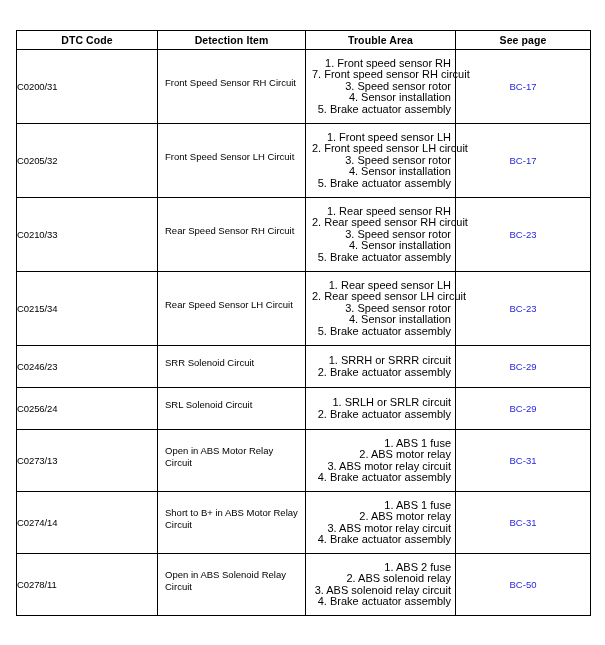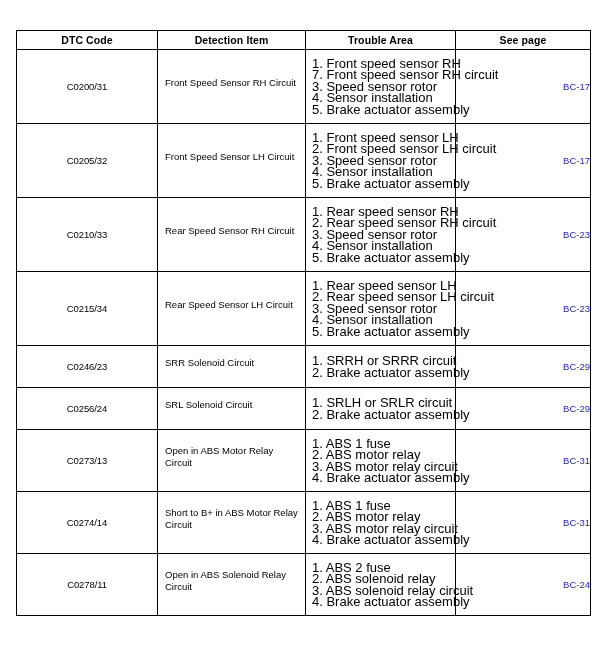--- a/index.html
+++ b/index.html
@@ -44,47 +44,46 @@
   thead th {
     height: 18px;
     font-size: 10.5px;
     font-weight: bold;
     text-align: center;
     border-bottom: 3px double #000000;
     letter-spacing: 0.1px;
   }
 
   td.dtc-code {
-    text-align: center;
     font-size: 9.5px;
     letter-spacing: -0.1px;
   }
   td.detection {
     text-align: left;
     font-size: 9.5px;
     padding: 0 6px 8px 7px;
     line-height: 11.5px;
   }
   td.trouble {
-    text-align: left;
-    font-size: 13px;
+    text-align: right;
+    font-size: 11px;
     padding: 3px 4px 3px 6px;
     vertical-align: middle;
     line-height: 11.4px;
   }
   td.trouble ol {
     margin: 0;
     padding: 0;
     list-style: none;
   }
   td.trouble li {
     white-space: nowrap;
   }
   td.see-page {
-    text-align: right;
+    text-align: center;
     font-size: 9.5px;
   }
   .link {
     color: #1f1fe0;
     text-decoration: none;
     font-size: 9.5px;
   }
 
   tr.r5 td { height: 65px; }
   tr.r2 td { height: 33px; }
@@ -218,17 +217,17 @@
           <td class="dtc-code">C0278/11</td>
           <td class="detection">Open in ABS Solenoid Relay Circuit</td>
           <td class="trouble">
             <ol>
               <li>1. ABS 2 fuse</li>
               <li>2. ABS solenoid relay</li>
               <li>3. ABS solenoid relay circuit</li>
               <li>4. Brake actuator assembly</li>
             </ol>
           </td>
-          <td class="see-page"><a class="link" href="#" style="color: rgb(31, 31, 224);">BC-24</a></td>
+          <td class="see-page"><a class="link" href="#" style="color: rgb(31, 31, 224);">BC-50</a></td>
         </tr>
       </tbody>
   </table>
 </div>
 
 </body></html>

